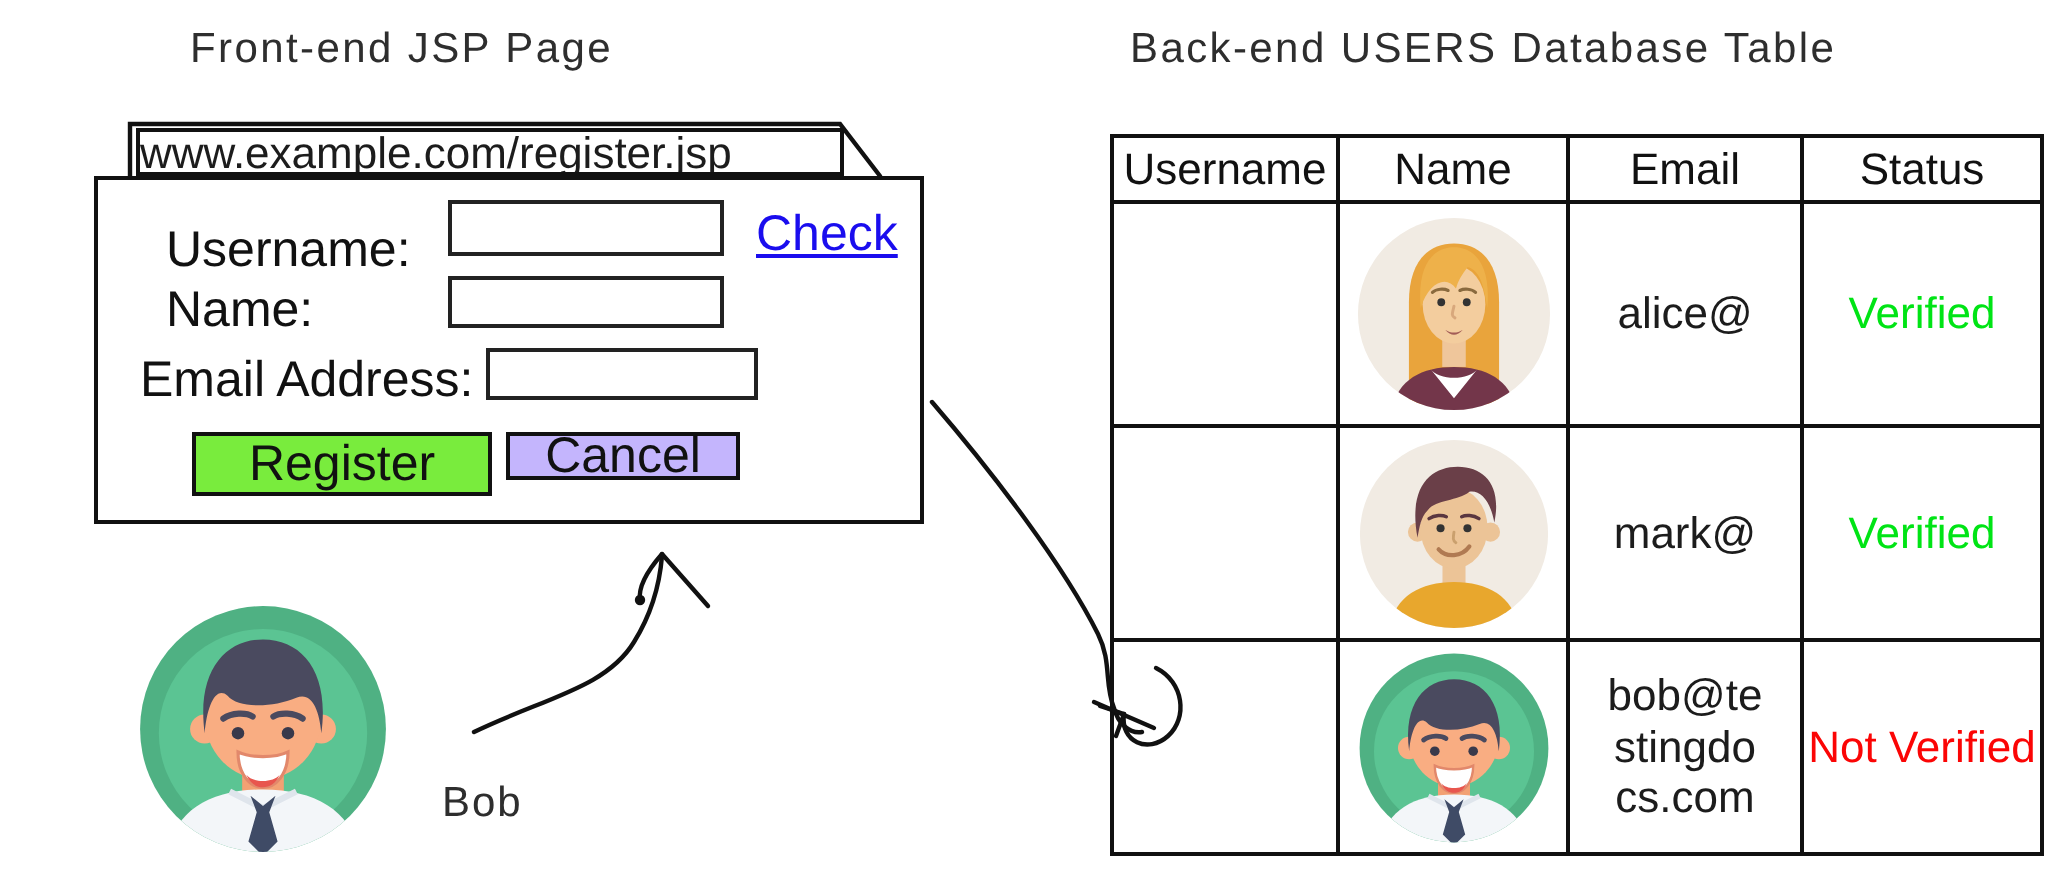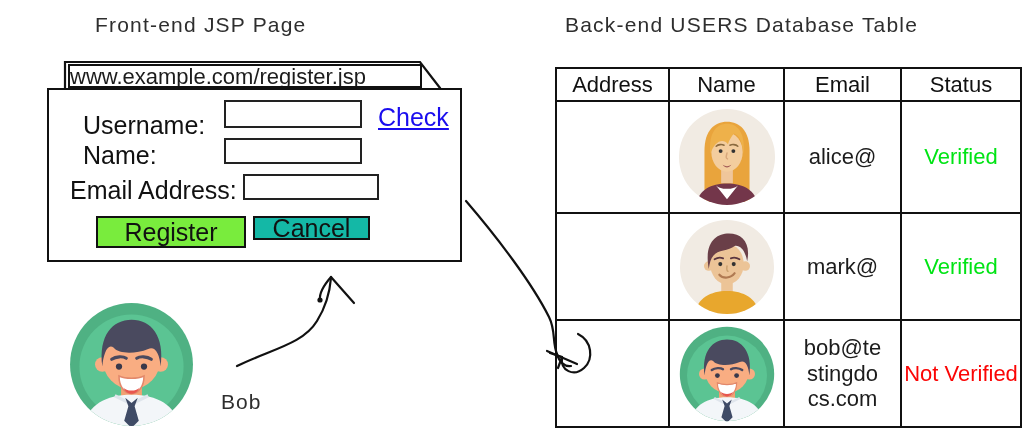--- a/index.html
+++ b/index.html
@@ -39,21 +39,21 @@
   #check-link {
     position:absolute; left:329px; top:13px; font-size:25px;
     color:#1a0dee; text-decoration:underline; cursor:pointer;
   }
   .form-btn {
     position:absolute; border:2px solid #111; font-size:25px; color:#111;
     font-family:inherit; display:flex; align-items:center; justify-content:center;
     cursor:pointer;
   }
   #register-btn { left:47px;  top:126px; width:150px; height:32px; background:#79ec3d; }
-  #cancel-btn   { left:204px; top:126px; width:117px; height:24px; background:#14b8a6; }
+  #cancel-btn   { left:204px; top:126px; width:117px; height:24px; background:#c4b5fd; }
 
   
   .actor-avatar { position:absolute; left:69px; top:302px; width:125px; height:125px; }
   #actor-label {
     position:absolute; left:221px; top:390px; font-size:21px;
     letter-spacing:1px; color:#2e2e2e;
   }
 
   
   .db-table {
@@ -175,21 +175,21 @@
     <button class="form-btn" id="register-btn">Register</button>
     <button class="form-btn" id="cancel-btn">Cancel</button>
   </div>
 
   <svg class="actor-avatar" viewBox="0 0 120 120">
       <use href="#av-bob"></use>
     </svg>
   <div id="actor-label">Bob</div>
 
   <div class="db-table">
-    <div class="cell hcell">Address</div>
+    <div class="cell hcell">Username</div>
     <div class="cell hcell">Name</div>
     <div class="cell hcell">Email</div>
     <div class="cell hcell cl">Status</div>
 
     <div class="cell"></div>
     <div class="cell avatar-cell">
       <svg width="98" height="98" viewBox="0 0 100 100">
           <use href="#av-alice"></use>
         </svg>
     </div>

